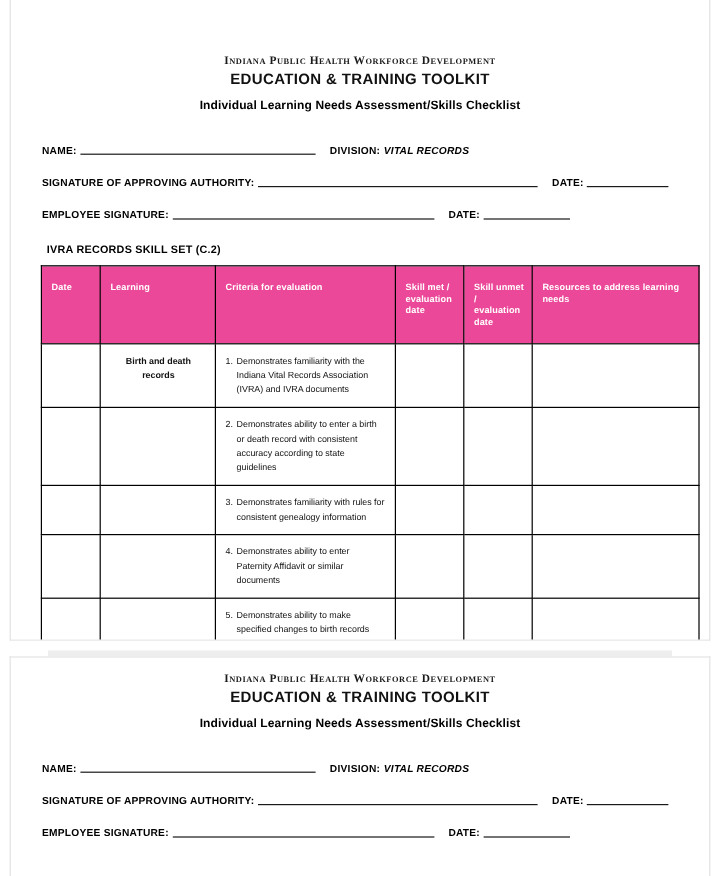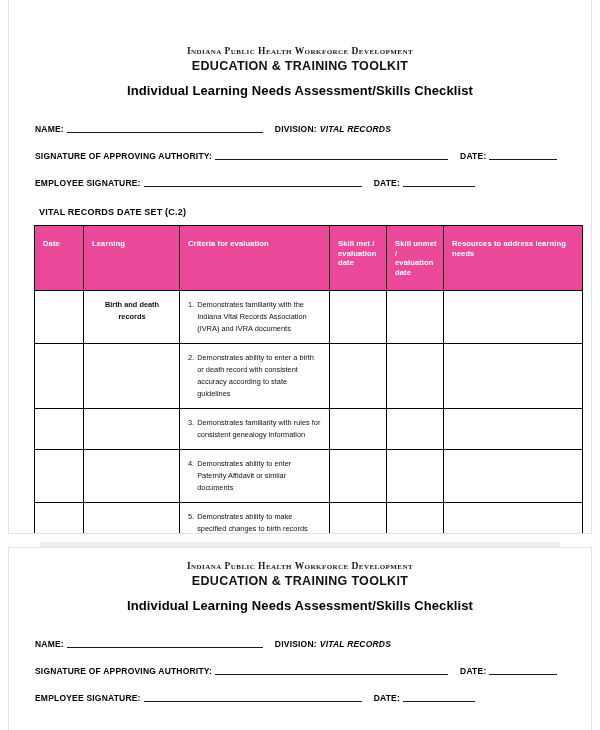--- a/index.html
+++ b/index.html
@@ -62,21 +62,21 @@
   .toolkit-line {
     font-family: "Liberation Sans Narrow", "Liberation Sans", sans-serif;
     font-size: 12.5px;
     font-weight: 700;
     letter-spacing: 0.3px;
     color: #111;
     margin-top: 3px;
   }
   .checklist-line {
     font-family: "Liberation Sans Narrow", "Liberation Sans", sans-serif;
-    font-size: 13px;
+    font-size: 10px;
     font-weight: 700;
     letter-spacing: 0.1px;
     color: #000;
     margin-top: 10px;
   }
 
   
   .form-block {
     margin: 0 26px;
     font-family: "Liberation Sans Narrow", "Liberation Sans", sans-serif;
@@ -218,21 +218,21 @@
       <div class="form-row row-emp">
         <span class="f-label">EMPLOYEE SIGNATURE:</span>
         <span class="rule rule-emp"></span>
         <span class="spacer-sm"></span>
         <span class="f-label">DATE:</span>
         <span class="rule rule-empdate"></span>
       </div>
 
     </div>
 
-    <div class="skillset-title">VITAL RECORDS DATE SET (C.2)</div>
+    <div class="skillset-title">IVRA RECORDS SKILL SET (C.2)</div>
 
     <table class="skills-table">
       <colgroup>
         <col class="col-date">
           <col class="col-cat">
           <col class="col-crit">
         <col class="col-met">
           <col class="col-unmet">
           <col class="col-res">
       </colgroup>

